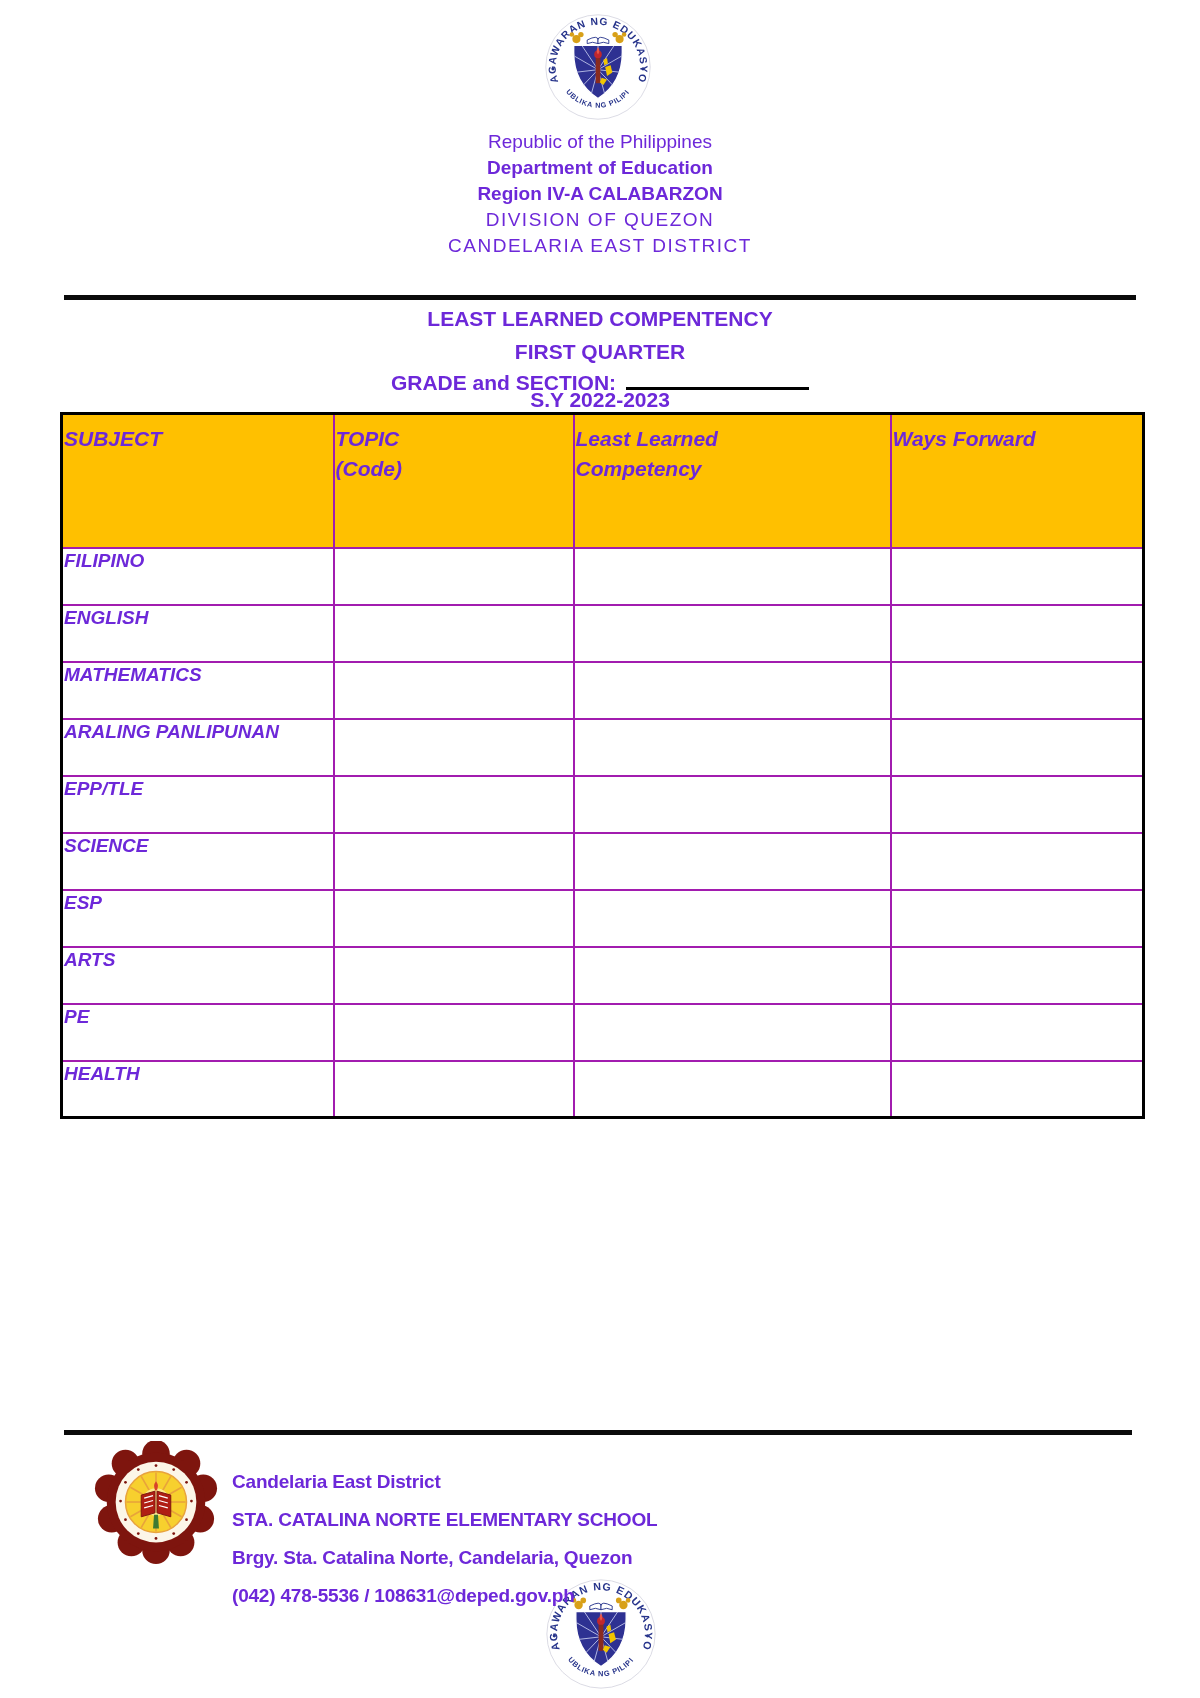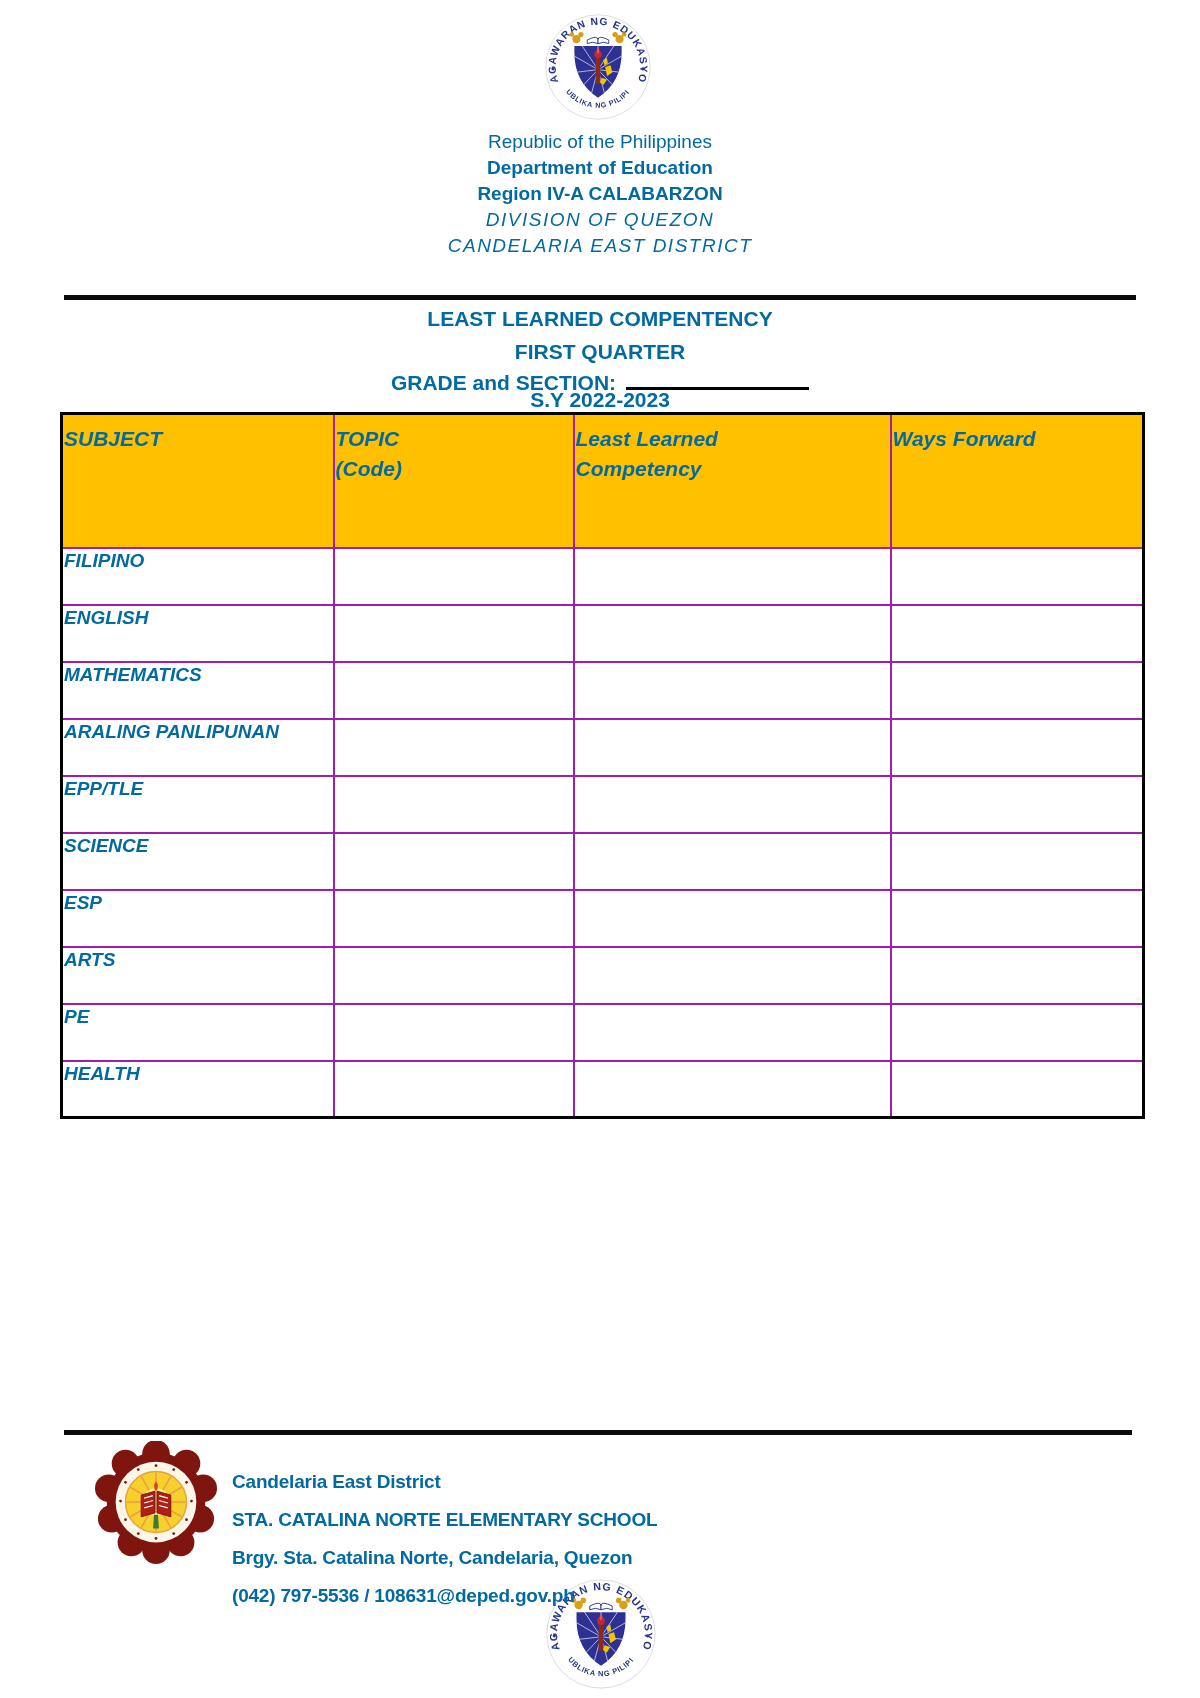--- a/index.html
+++ b/index.html
@@ -3,29 +3,29 @@
 <meta charset="utf-8">
 <style>
   html,body{margin:0;padding:0;background:#ffffff;}
   .page{
     position:relative;
     width:1200px;
     height:1698px;
     background:#ffffff;
     overflow:hidden;
     font-family:"Liberation Sans", sans-serif;
-    color:#0369a1;
+    color:#6d28d9;
   }
   
   .seal-top{position:absolute;left:544px;top:13px;width:108px;height:108px;}
   
   .hdr{position:absolute;top:129px;left:0;width:100%;text-align:center;}
   .hdr .hl{line-height:26px;font-size:19px;}
   .hl.b{font-weight:bold;}
-  .hl.sp{letter-spacing:1.5px;font-style:italic;}
+  .hl.sp{letter-spacing:1.5px;}
   .hl.school{font-size:20px;font-weight:bold;margin-top:5px;letter-spacing:0.2px;}
   
   .rule{position:absolute;background:#0b0b0b;}
   .rule-top{top:295px;left:64px;width:1072px;height:5px;}
   .rule-bottom{top:1430px;left:64px;width:1068px;height:5px;}
   
   .tline{position:absolute;left:0;width:100%;text-align:center;font-weight:bold;font-size:21px;line-height:22px;}
   .t1{top:308px;}
   .t2{top:341px;}
   .t3{top:366px;}
@@ -277,20 +277,20 @@
       <line x1="77" y1="57" x2="68" y2="54.5"></line>
         <line x1="77" y1="62" x2="68" y2="59.5"></line>
         <line x1="77" y1="67" x2="68" y2="64.5"></line>
     </g>
   </svg>
 
   <div class="footer-text">
     <div class="fl">Candelaria East District</div>
     <div class="fl">STA. CATALINA NORTE ELEMENTARY SCHOOL</div>
     <div class="fl">Brgy. Sta. Catalina Norte, Candelaria, Quezon</div>
-    <div class="fl">(042) 797-5536 / 108631@deped.gov.ph</div>
+    <div class="fl">(042) 478-5536 / 108631@deped.gov.ph</div>
   </div>
 
   <svg class="seal-bottom" viewBox="0 0 120 120" aria-hidden="true">
     <use href="#depedsealg"></use>
   </svg>
 
 </div>
 
 </body></html>

